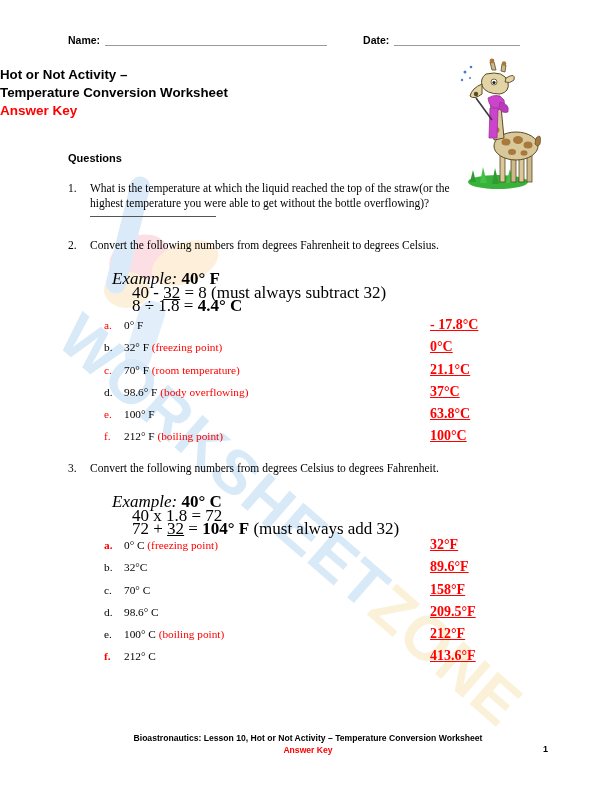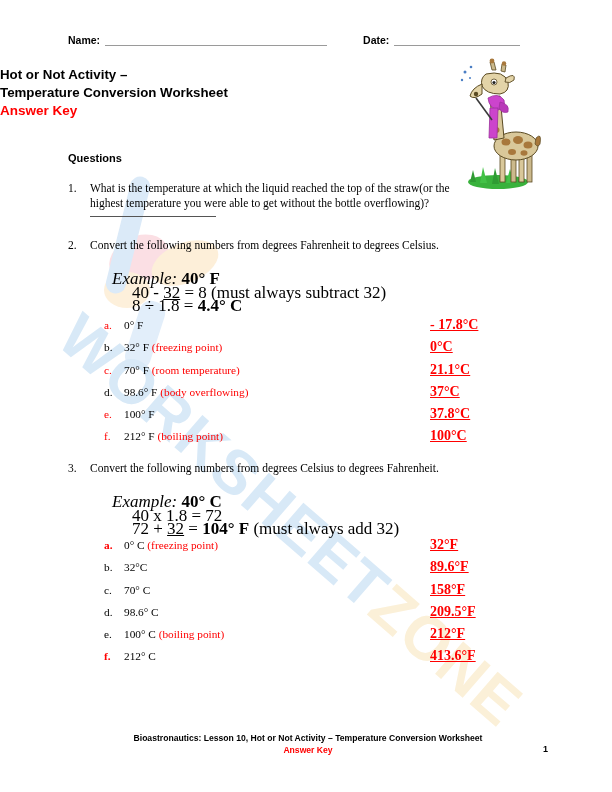--- a/index.html
+++ b/index.html
@@ -351,21 +351,21 @@
           <span class="result">21.1°C</span>
         </div>
         <div class="row">
           <span class="marker">d.</span>
           <span class="prompt"><span>98.6° F</span> <span class="note">(body overflowing)</span></span>
           <span class="result">37°C</span>
         </div>
         <div class="row">
           <span class="marker red">e.</span>
           <span class="prompt"><span>100° F</span></span>
-          <span class="result">37.8°C</span>
+          <span class="result">63.8°C</span>
         </div>
         <div class="row">
           <span class="marker red">f.</span>
           <span class="prompt"><span>212° F</span> <span class="note">(boiling point)</span></span>
           <span class="result">100°C</span>
         </div>
       </div>
 
     <div class="qitem" id="q3">
       <span class="qnum">3.</span>

